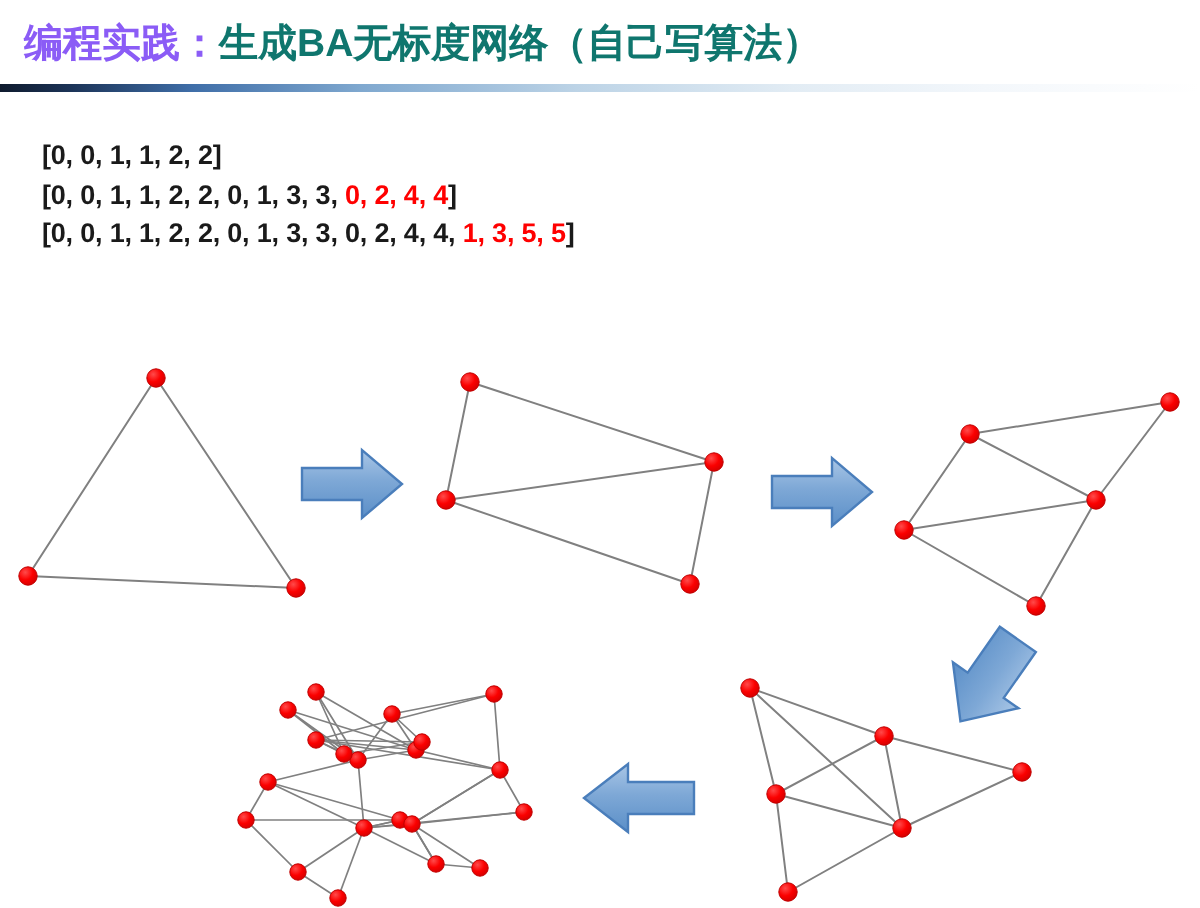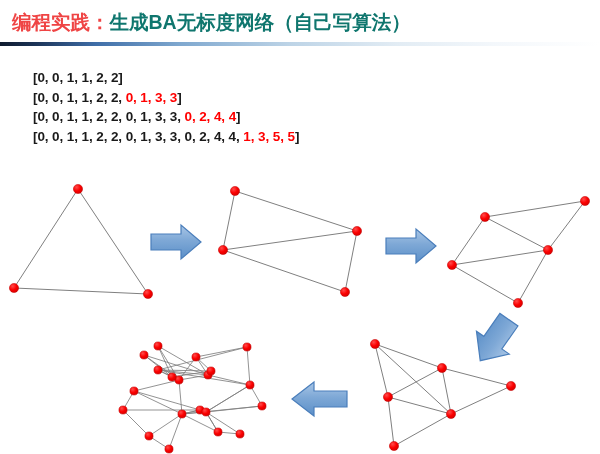--- a/index.html
+++ b/index.html
@@ -31,36 +31,36 @@
   .title-text {
     position: absolute;
     left: 12px;
     top: 5px;
     font-size: 19.5px;
     font-weight: bold;
     letter-spacing: 0px;
     white-space: nowrap;
     line-height: 26px;
   }
-  .t-red { color: #ef4444; }
+  .t-red { color: #8b5cf6; }
   .t-blue { color: #0f766e; }
 
   .title-rule {
     position: absolute;
     left: 0;
     top: 42px;
     width: 600px;
     height: 4px;
     background: linear-gradient(to right, #0f1b2e 0%, #1c3458 6%, #3f6ea8 16%, #7fa8cf 30%, #bcd3e6 48%, #e2ecf4 66%, #f3f7fb 82%, #ffffff 100%);
   }
 
   
   .code-block {
     position: absolute;
-    left: 33px;
+    left: 21px;
     top: 68px;
     width: 540px;
   }
   .code-line {
     font-family: "Liberation Sans", sans-serif;
     font-size: 13.5px;
     font-weight: bold;
     color: #1a1a1a;
     line-height: 19.6px;
     white-space: nowrap;
@@ -88,21 +88,20 @@
 
 <div class="slide">
 
   <div class="title-area">
     <div class="title-text"><span class="t-red">编程实践：</span><span class="t-blue">生成BA无标度网络（自己写算法）</span></div>
   </div>
   <div class="title-rule"></div>
 
   <div class="code-block">
     <div class="code-line"><span>[0, 0, 1, 1, 2, 2]</span><span class="hl"></span><span></span></div>
-    <div class="code-line"><span>[0, 0, 1, 1, 2, 2, </span><span class="hl">0, 1, 3, 3</span><span>]</span></div>
     <div class="code-line"><span>[0, 0, 1, 1, 2, 2, 0, 1, 3, 3, </span><span class="hl">0, 2, 4, 4</span><span>]</span></div>
     <div class="code-line"><span>[0, 0, 1, 1, 2, 2, 0, 1, 3, 3, 0, 2, 4, 4, </span><span class="hl">1, 3, 5, 5</span><span>]</span></div>
   </div>
 
   <div class="graph-layer">
     <svg id="graphs-svg" width="600" height="454" viewBox="0 0 600 454" xmlns="http://www.w3.org/2000/svg">
       <defs>
         <radialGradient id="nodeGrad" cx="35%" cy="30%" r="75%">
           <stop offset="0%" stop-color="#ff4b4b"></stop>
           <stop offset="55%" stop-color="#fb0000"></stop>

